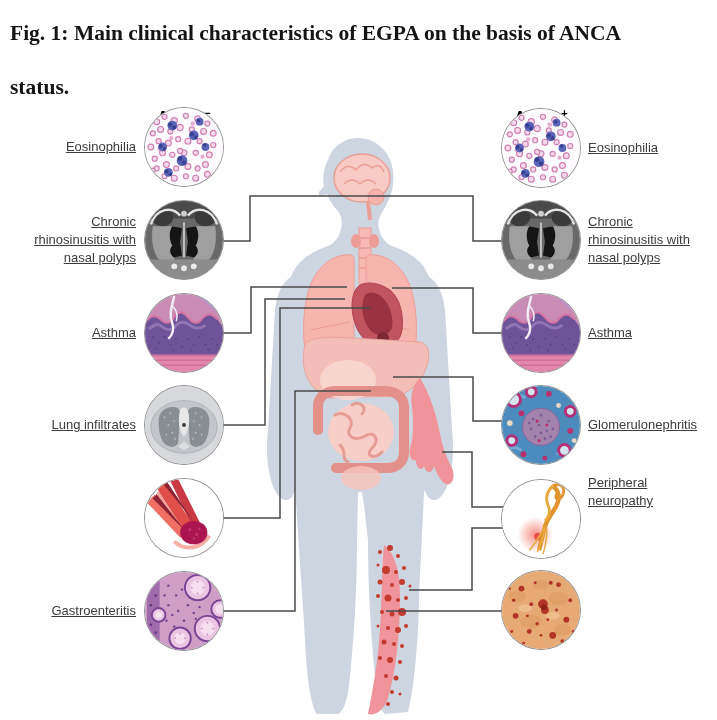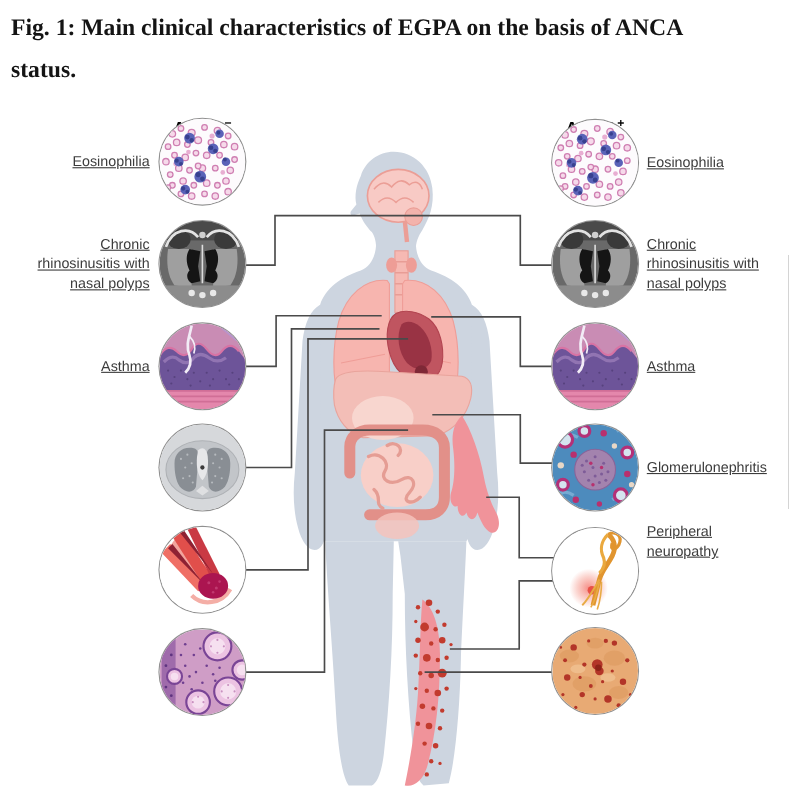--- a/index.html
+++ b/index.html
@@ -12,21 +12,21 @@
     --heart-red:#c05560;
     --rash-pink:#f0939a;
     --purpura-dot-red:#c23b2e;
   }
   *{margin:0;padding:0;box-sizing:border-box}
   body{background:#888;font-family:"Liberation Sans",sans-serif}
   .fig{position:relative;width:717px;height:720px;background:var(--background,#fff);overflow:hidden}
   .title{
     position:absolute;left:0;top:0;width:717px;padding:6px 12px 0 10px;
     font-family:"Liberation Serif","DejaVu Serif",serif;font-weight:bold;
-    font-size:21.5px;line-height:38px;color:var(--title-text,#141414);white-space:pre-line;
+    font-size:21.5px;line-height:54px;color:var(--title-text,#141414);white-space:pre-line;
   }
   .scene{position:absolute;left:0;top:0;width:717px;height:720px}
   .hdr{
     position:absolute;top:69px;width:120px;text-align:center;
     font-size:16px;font-weight:bold;color:#000000;letter-spacing:.2px;margin-top:40px;
   }
   .hdr sup{font-size:11px;vertical-align:super;line-height:0}
   .circle{
     position:absolute;width:78px;height:78px;border-radius:50%;overflow:hidden;
     box-shadow:0 0 0 1px #909090;background:#fff;
@@ -537,20 +537,22 @@
       <svg viewBox="0 0 80 80">
         <use href="#sym-purpura"></use>
       </svg>
     </div>
 
   <div class="lbl lbl-left" style="top:147px">Eosinophilia</div>
   <div class="lbl lbl-left" style="top:240px">Chronic
 rhinosinusitis with
 nasal polyps</div>
   <div class="lbl lbl-left" style="top:333px">Asthma</div>
+  <div class="lbl lbl-left" style="top:425px">Lung infiltrates</div>
+  <div class="lbl lbl-left" style="top:611px">Gastroenteritis</div>
 
   <div class="lbl lbl-right" style="top:148px">Eosinophilia</div>
   <div class="lbl lbl-right" style="top:240px">Chronic
 rhinosinusitis with
 nasal polyps</div>
   <div class="lbl lbl-right" style="top:333px">Asthma</div>
   <div class="lbl lbl-right" style="top:425px">Glomerulonephritis</div>
   <div class="lbl lbl-right" style="top:492px">Peripheral
 neuropathy</div>
 

